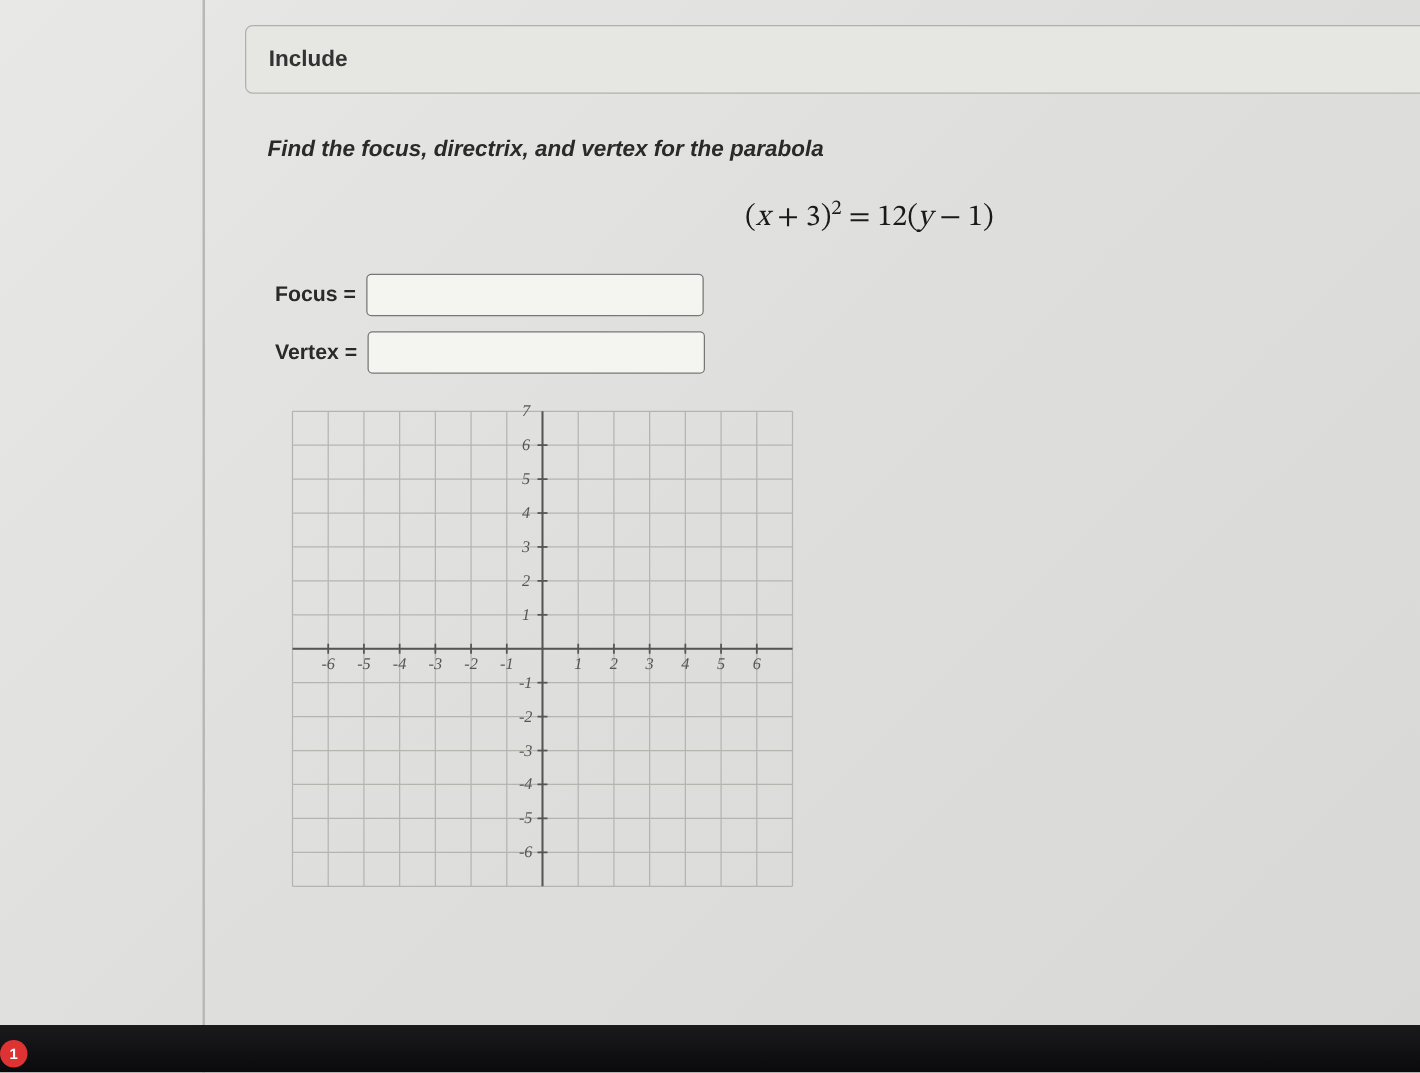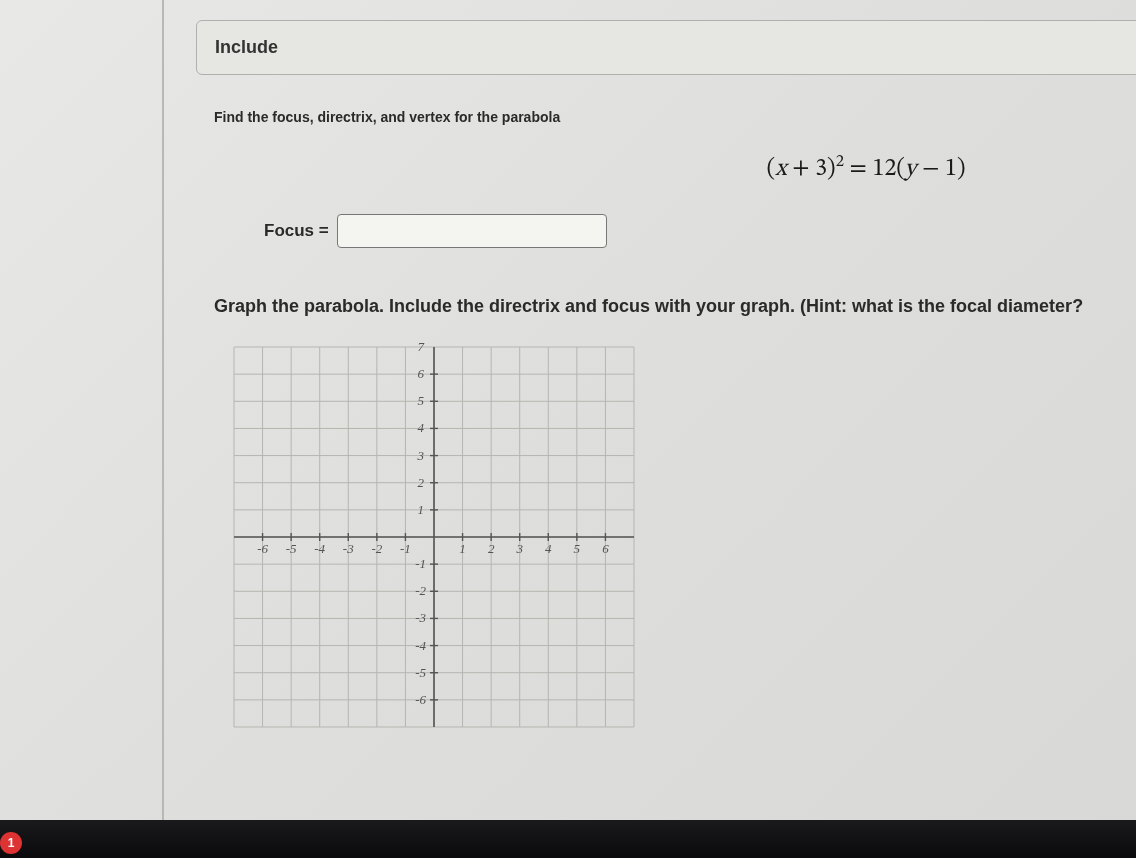--- a/index.html
+++ b/index.html
@@ -28,48 +28,48 @@
     padding: 16px 18px;
     font-weight: bold;
     color: #333;
     font-size: 18px;
     margin-right: -10px;
   }
   .prompt {
     margin-top: 34px;
     font-weight: bold;
     color: #2a2a2a;
-    font-size: 14px;
+    font-size: 18px;
     padding-left: 18px;
+    font-style: italic;
   }
   .equation {
     font-family: "Cambria Math", "STIX Two Math", Georgia, serif;
     font-size: 24px;
     color: #1a1a1a;
-    text-align: center;
+    text-align: left;
     margin-top: 26px;
     margin-left: 400px;
     white-space: nowrap;
   }
   .equation sup { font-size: 0.7em; position: relative; }
   .inputs {
     margin-top: 30px;
     padding-left: 24px;
   }
   .input-row {
     display: flex;
     align-items: center;
     margin-bottom: 12px;
   }
   .input-label {
     font-weight: bold;
     font-size: 17px;
     color: #2a2a2a;
     margin-right: 8px;
-    margin-left: 44px;
   }
   .text-input {
     height: 34px;
     border: 1px solid #777;
     border-radius: 4px;
     background: #f4f4f0;
     font-size: 15px;
     padding: 0 8px;
   }
   .focus-input { width: 270px; }
@@ -119,23 +119,26 @@
 
   <div class="equation">
     <span>(</span><i>x</i><span> + 3)</span><sup>2</sup><span> = 12(</span><i>y</i><span> − 1)</span>
   </div>
 
   <div class="inputs">
     <div class="input-row">
       <span class="input-label">Focus =</span>
       <input type="text" class="text-input focus-input" value="" style="">
     </div>
-  </div>
-
-  <div class="graph-prompt">Graph the parabola. Include the directrix and focus with your graph. (Hint: what is the focal diameter?</div>
+    <div class="input-row">
+      <span class="input-label">Vertex =</span>
+      <input type="text" class="text-input vertex-input" value="" style="">
+    </div>
+  </div>
+
 
   <div class="graph-area">
     <svg class="grid" width="420" height="400" viewBox="0 0 420 400">
         <line x1="10" y1="10" x2="10" y2="390" stroke="#b5b5b0" stroke-width="1"></line>
         <line x1="38.57142857142857" y1="10" x2="38.57142857142857" y2="390" stroke="#b5b5b0" stroke-width="1"></line>
         <line x1="67.14285714285714" y1="10" x2="67.14285714285714" y2="390" stroke="#b5b5b0" stroke-width="1"></line>
         <line x1="95.71428571428572" y1="10" x2="95.71428571428572" y2="390" stroke="#b5b5b0" stroke-width="1"></line>
         <line x1="124.28571428571429" y1="10" x2="124.28571428571429" y2="390" stroke="#b5b5b0" stroke-width="1"></line>
         <line x1="152.85714285714286" y1="10" x2="152.85714285714286" y2="390" stroke="#b5b5b0" stroke-width="1"></line>
         <line x1="181.42857142857144" y1="10" x2="181.42857142857144" y2="390" stroke="#b5b5b0" stroke-width="1"></line>

